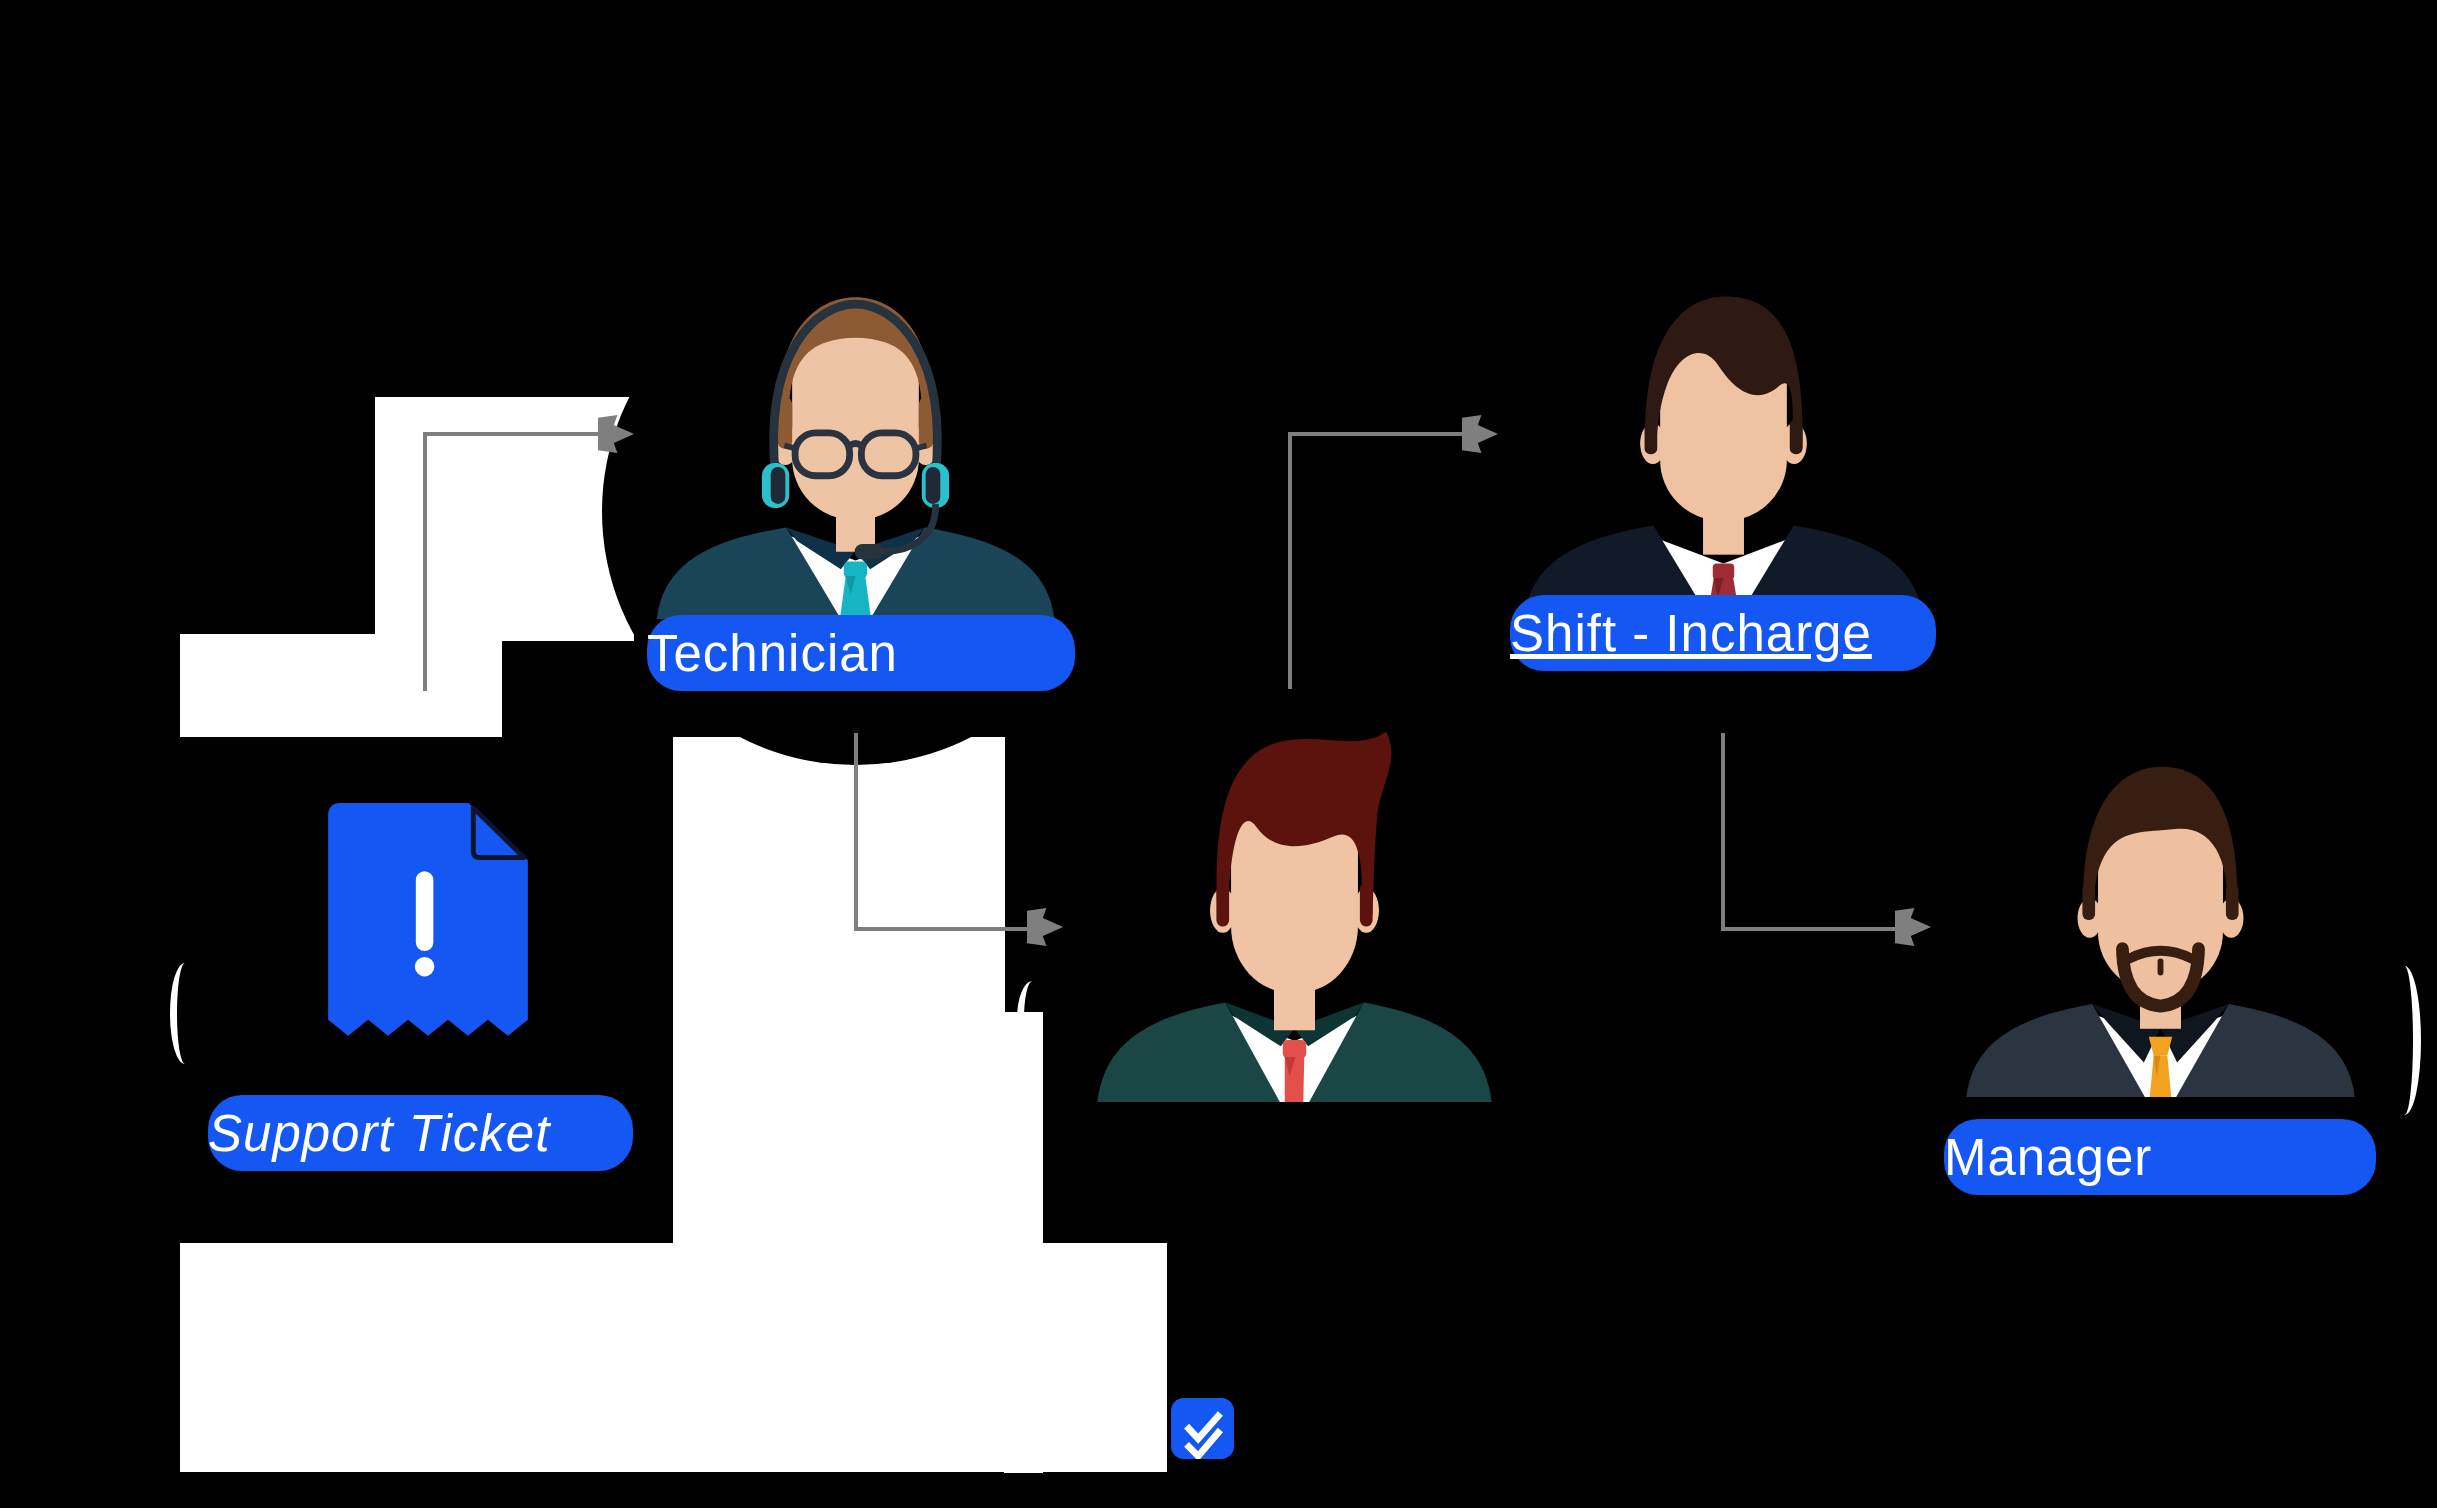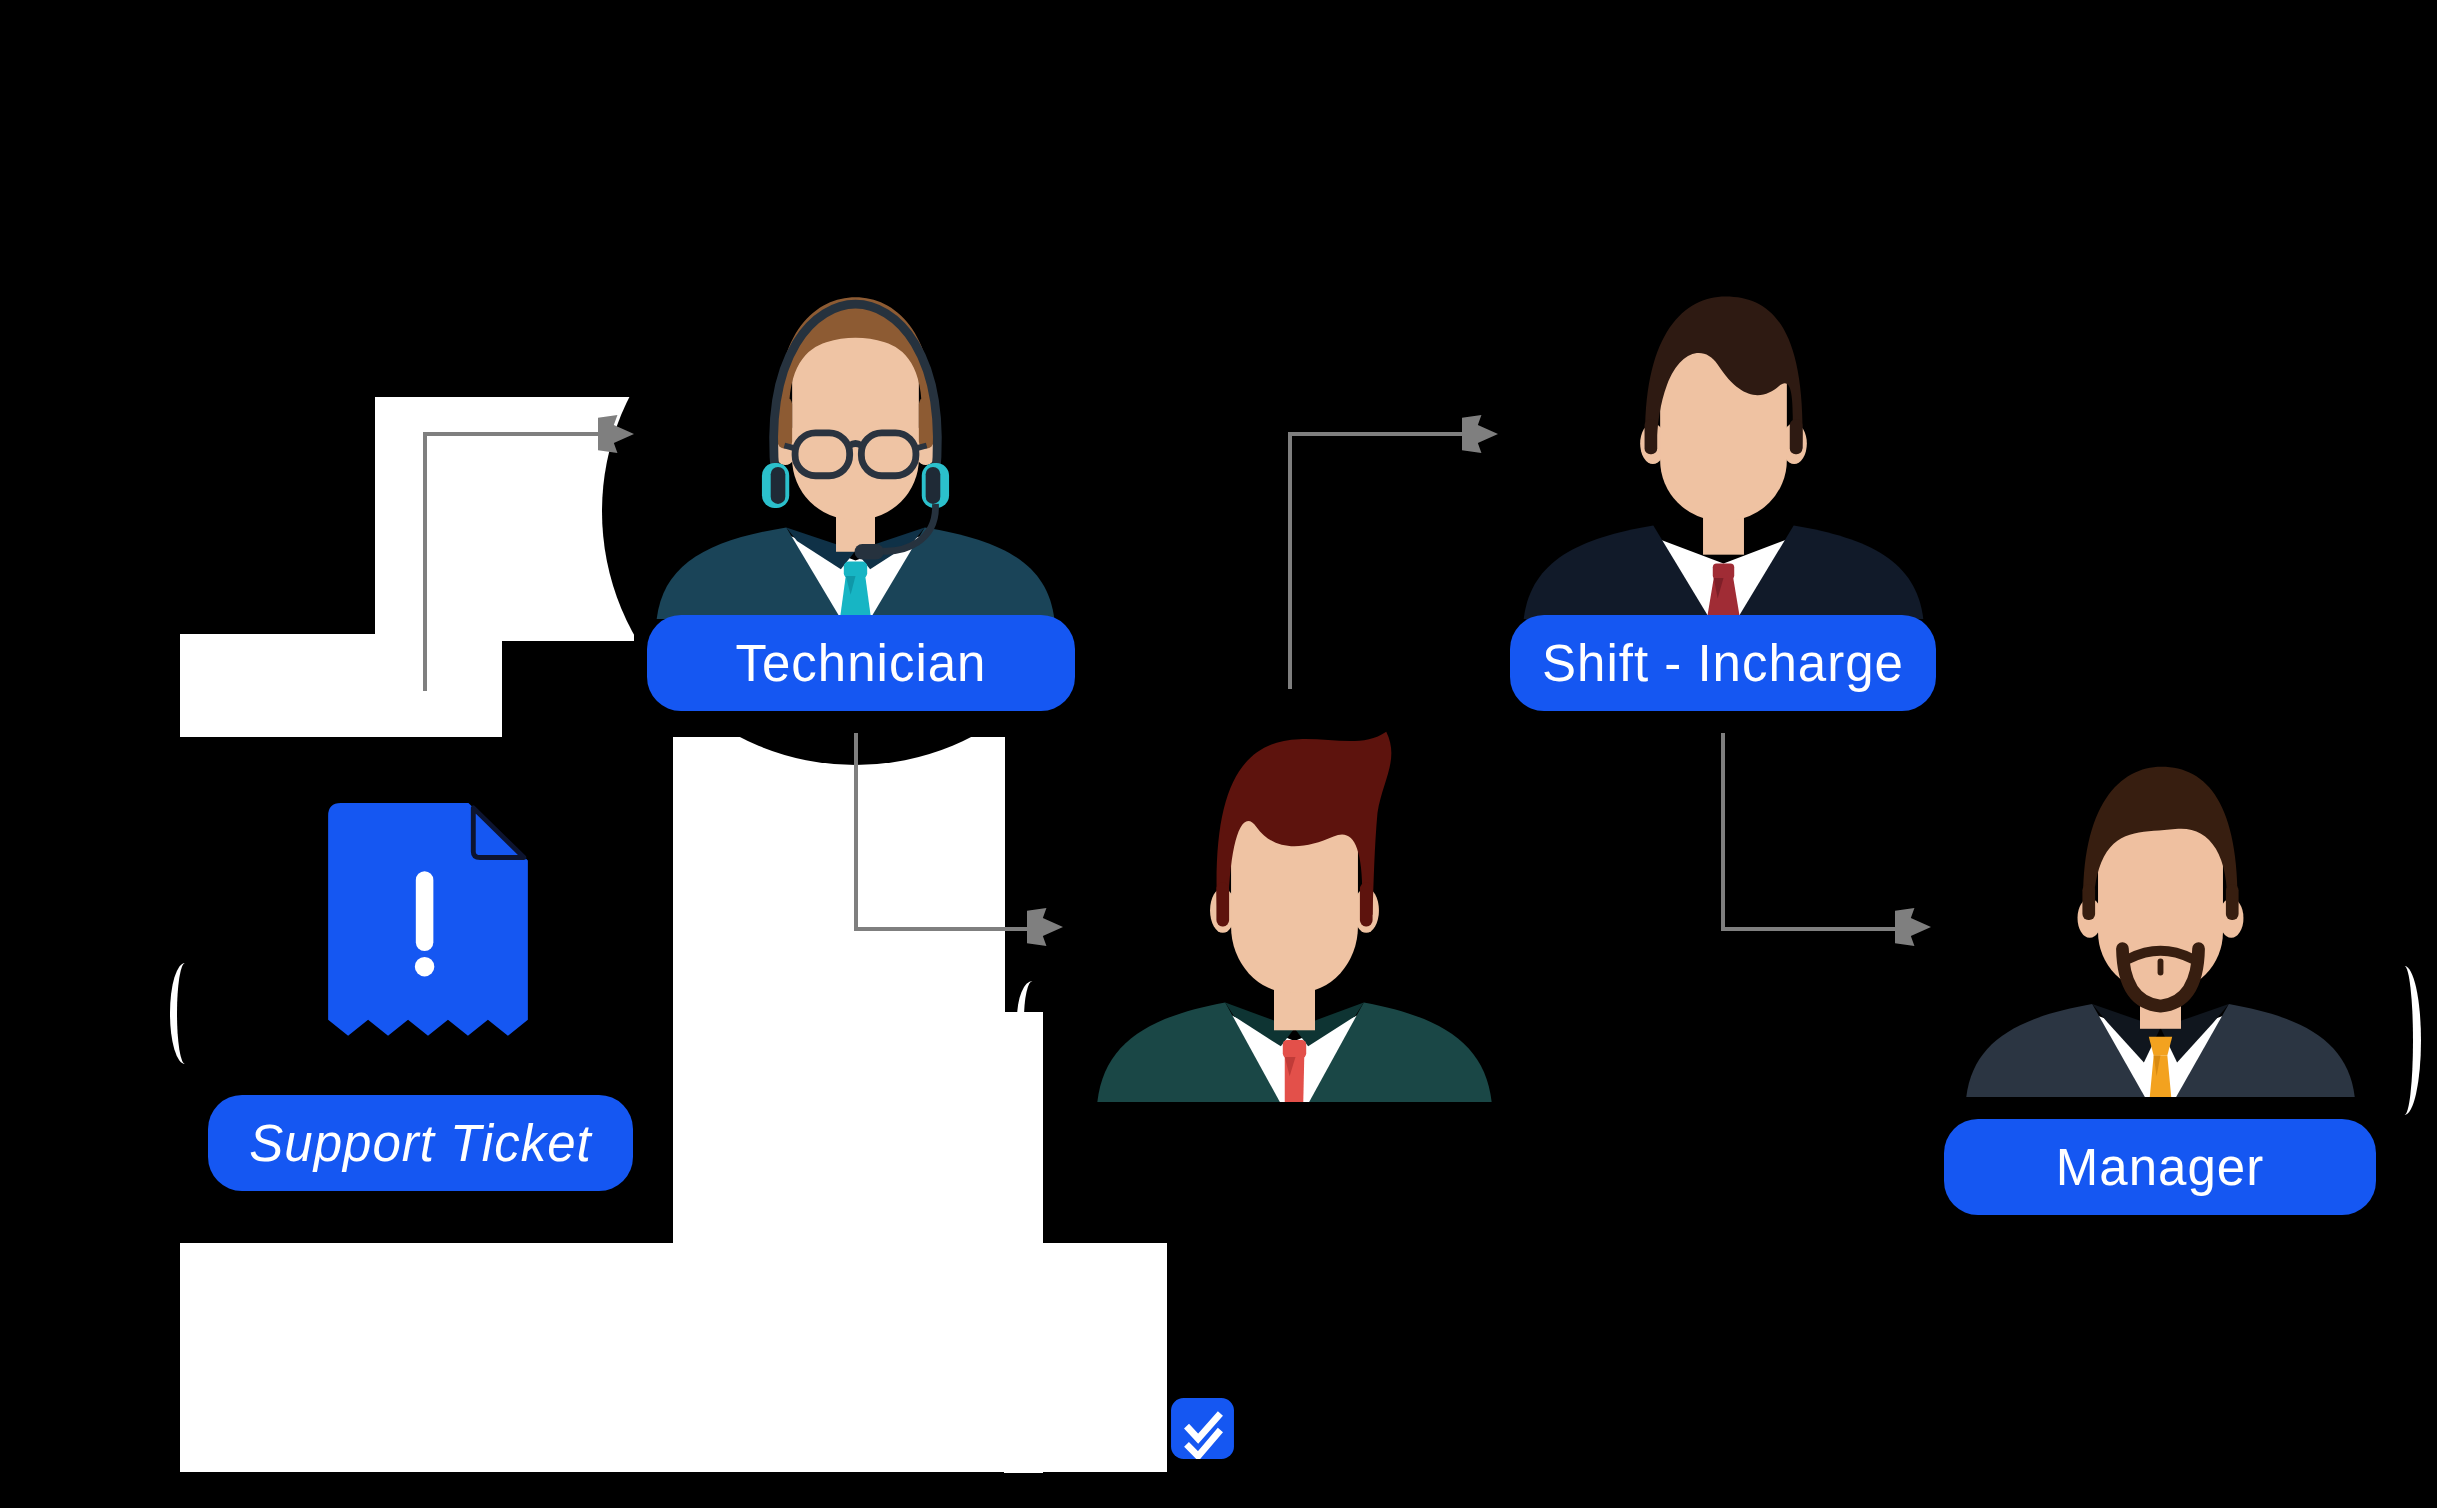--- a/index.html
+++ b/index.html
@@ -13,22 +13,22 @@
     font-family:"Liberation Sans", sans-serif;
   }
   .white-patch{position:absolute;background:var(--white);}
   .backdrop-circle{position:absolute;background:#000;border-radius:50%;}
   .line{position:absolute;background:var(--gray);}
   .arrow{
     position:absolute;width:36px;height:38px;background:var(--gray);
     clip-path:polygon(0 7%,54% 0,44% 26%,100% 50%,44% 74%,54% 100%,0 93%);
   }
   .plaque{
-    position:absolute;height:96px;background:var(--blue);border-radius:34px;
-    color:#fff;display:flex;align-items:center;justify-content:center;
+    position:absolute;height:76px;background:var(--blue);border-radius:34px;
+    color:#fff;display:flex;align-items:center;
     font-size:51px;letter-spacing:1px;white-space:nowrap;
   }
   .avatar{position:absolute;}
   .crescent-l{position:absolute;border:0 solid transparent;border-left:7.8px solid #fff;border-radius:50%;}
   .crescent-r{position:absolute;border:0 solid transparent;border-right:8.8px solid #fff;border-radius:50%;}
 </style>
 </head>
 <body>
 
 <div class="stage">
@@ -159,21 +159,21 @@
     <path d="M298,10 L298,100 Q298,112 312,112 L402,112 Z" fill="#1557F2" stroke="#0D1430" stroke-width="10" stroke-linejoin="round"></path>
     <g>
       <rect x="180" y="140" width="36" height="164" rx="18" fill="#FFFFFF"></rect>
       <circle cx="198" cy="336" r="20" fill="#FFFFFF"></circle>
     </g>
   </svg>
 
   <div class="plaque" style="left:647px;top:615px;width:428px;">
     <span>Technician</span>
   </div>
-  <div class="plaque" style="left:1510px;top:615px;width:426px;">
+  <div class="plaque" style="left:1510px;top:595px;width:426px;text-decoration:underline;">
     <span>Shift - Incharge</span>
   </div>
   <div class="plaque" style="left:208px;top:1095px;width:425px;font-style:italic;">
     <span>Support Ticket</span>
   </div>
   <div class="plaque" style="left:1944px;top:1095px;width:432px;margin-top:24px;">
     <span>Manager</span>
   </div>
 
   <svg style="position:absolute;left:1171px;top:1398px;" width="63" height="61" viewBox="0 0 130 126">

